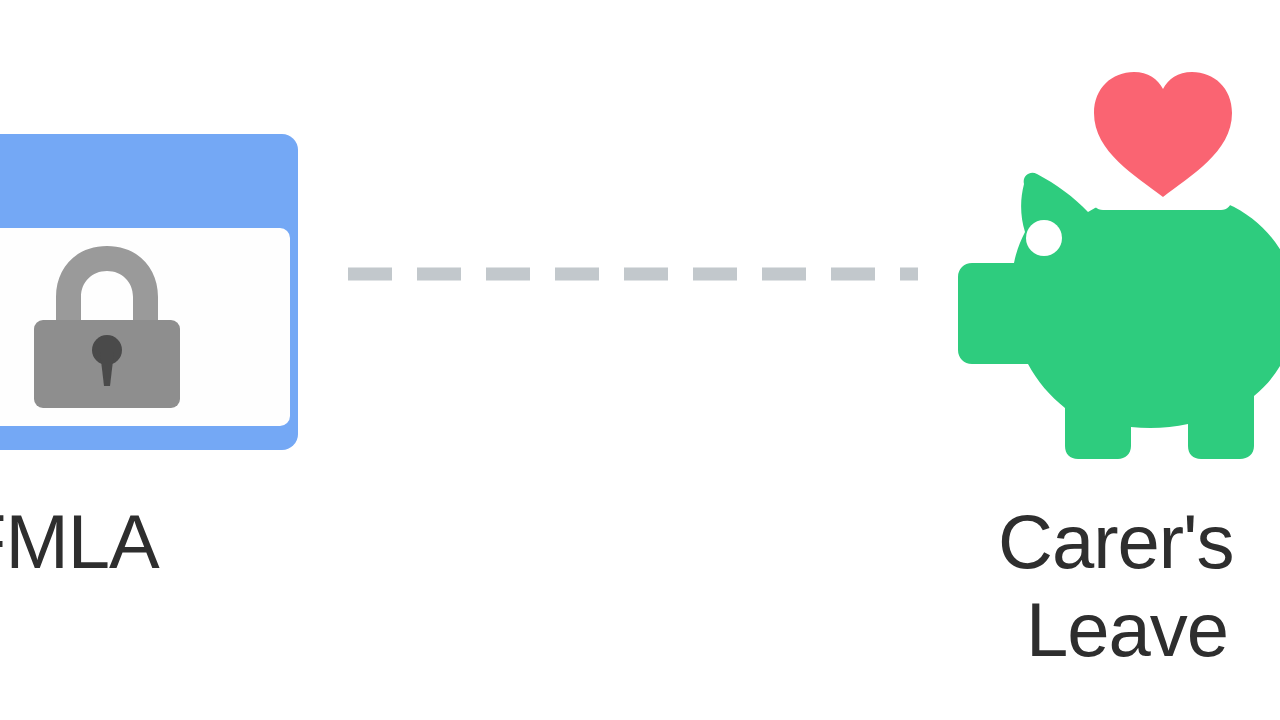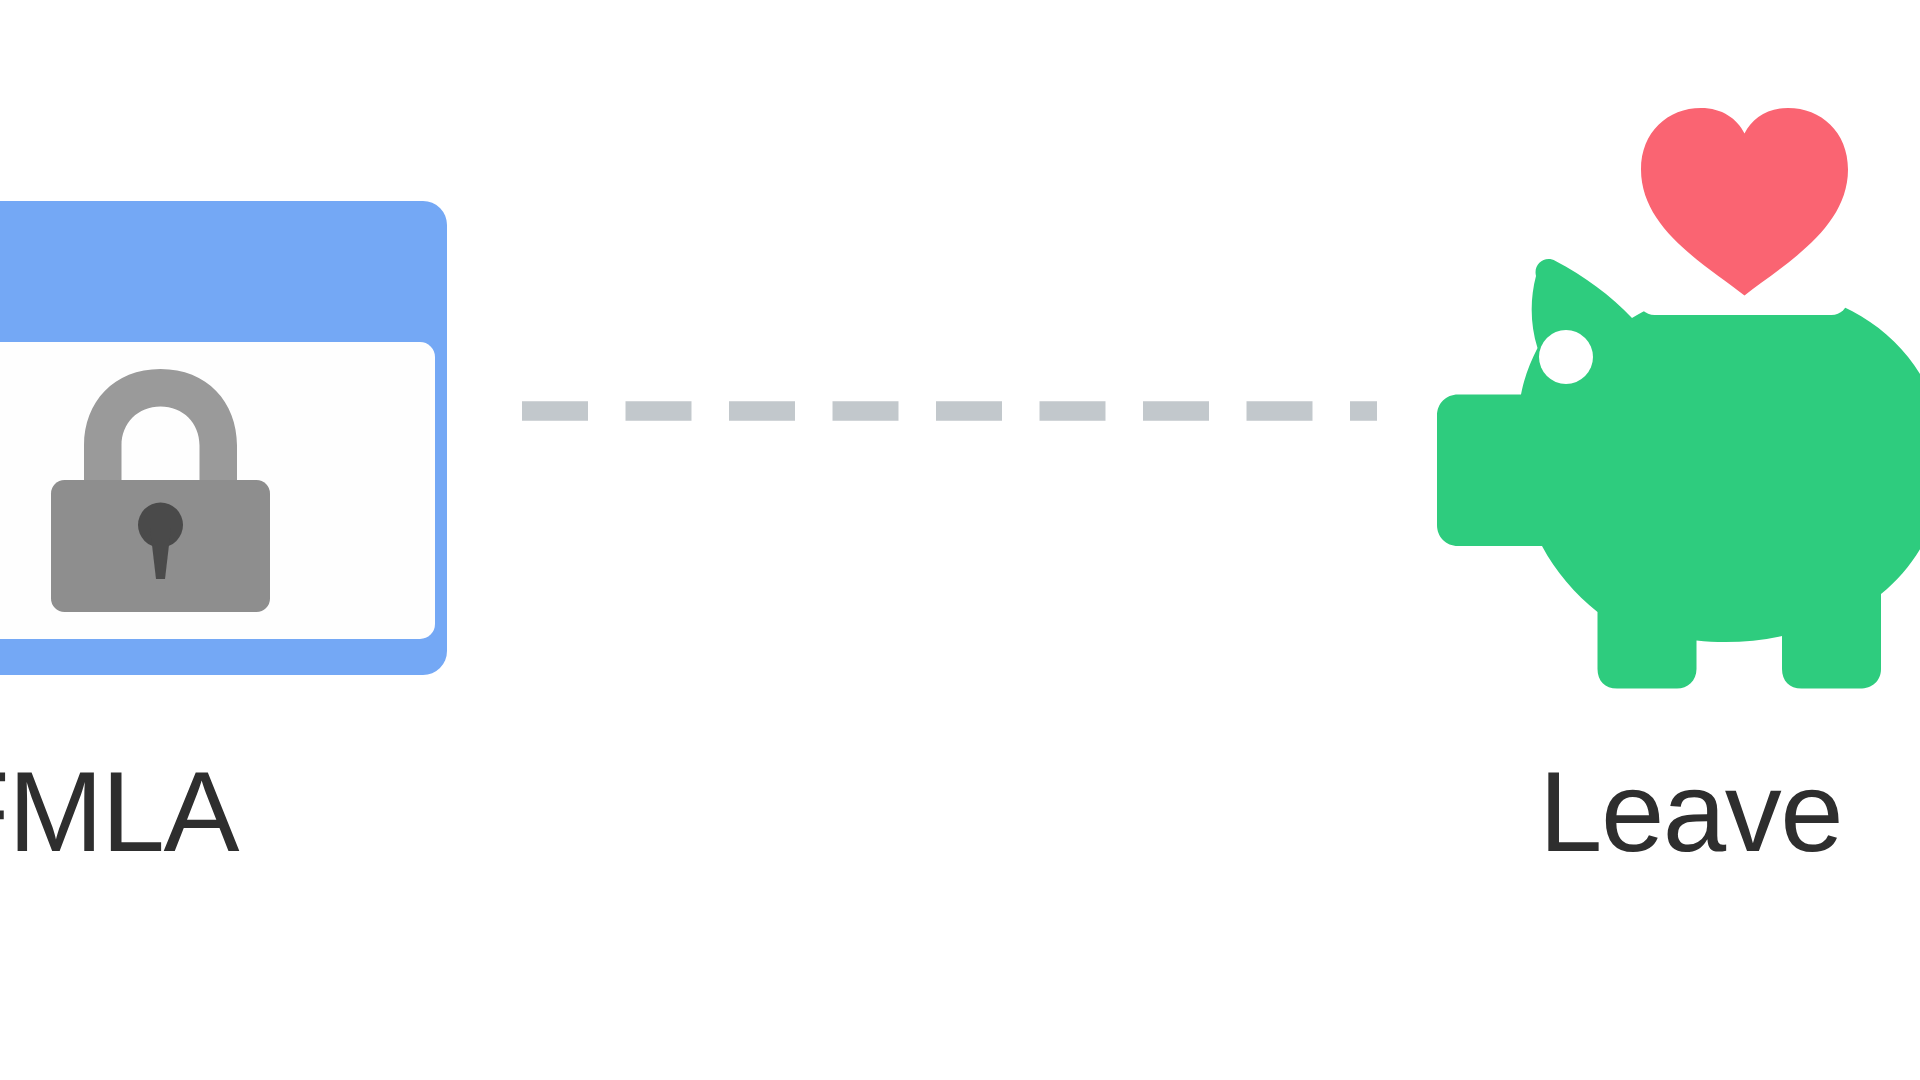--- a/index.html
+++ b/index.html
@@ -199,16 +199,17 @@
                  C 4 22 22 6 44 6
                  C 58 6 68 13 73 23
                  C 78 13 88 6 102 6
                  C 124 6 142 22 142 47
                  C 142 86 100 110 73 131 Z" fill="#FA6472"></path>
       </svg>
     </div>
   </div>
 
   <div class="carers-label">
+    <span class="line1">Carer's</span>
     <span class="line2">Leave</span>
   </div>
 
 </div>
 
 </body></html>

